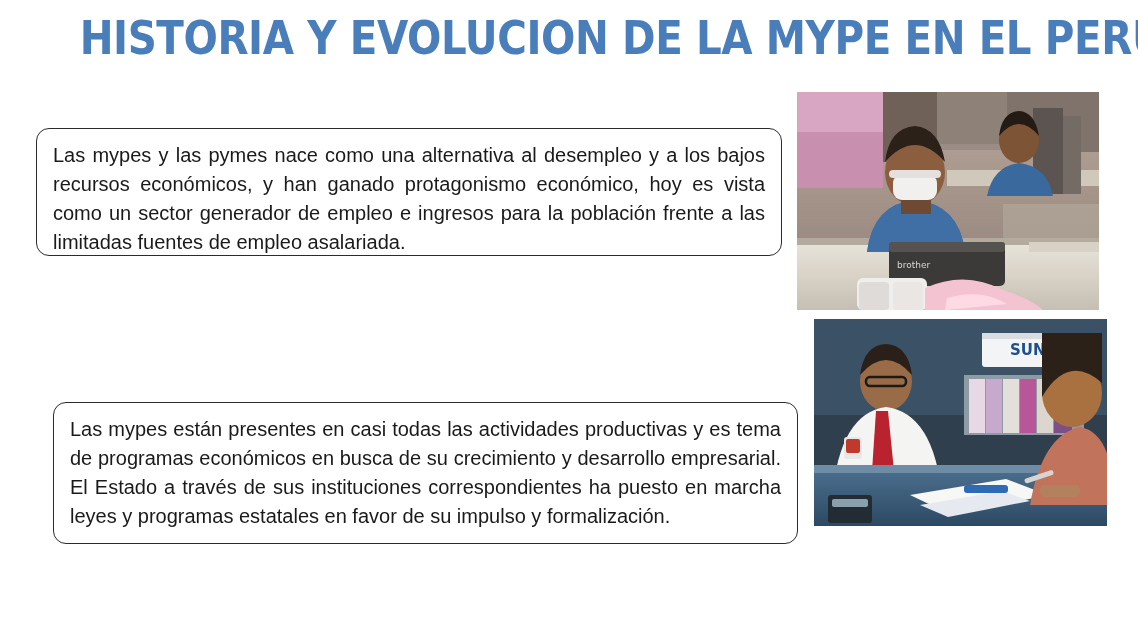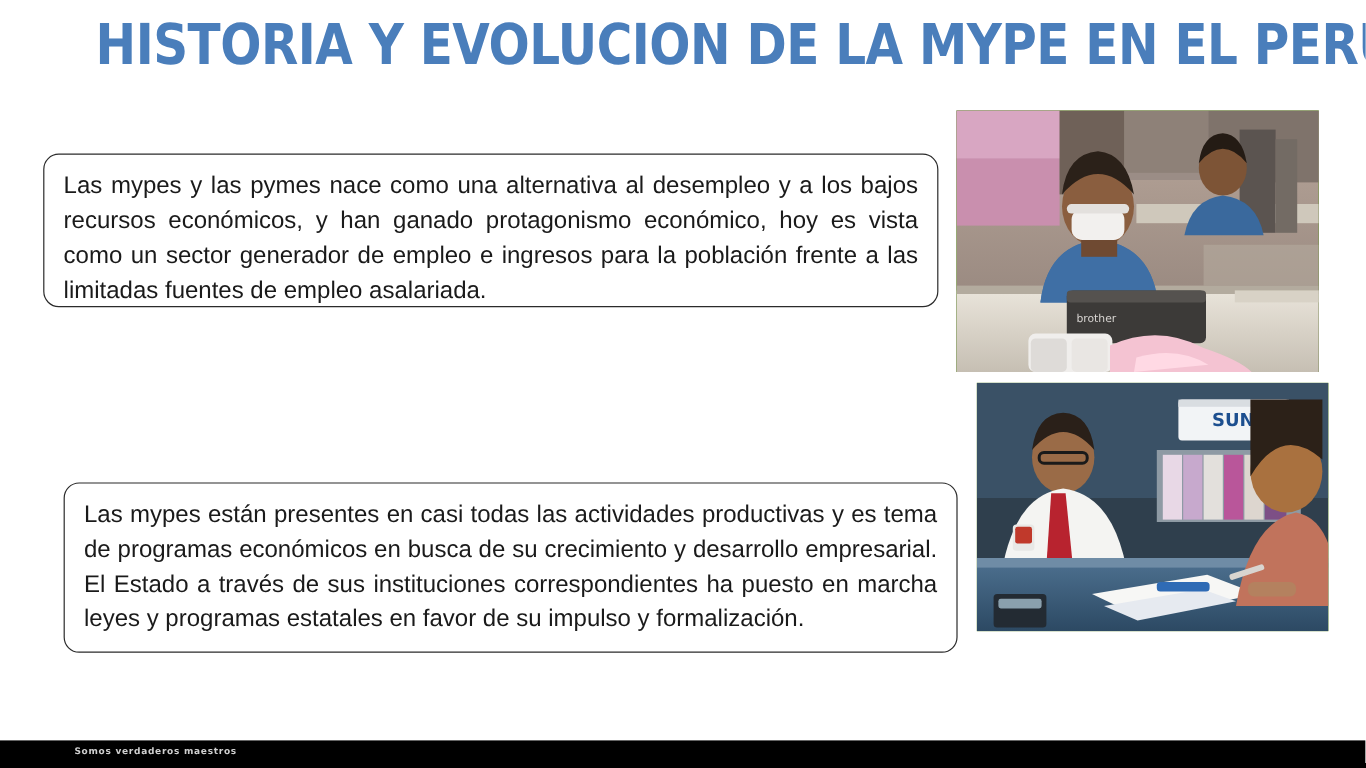--- a/index.html
+++ b/index.html
@@ -236,17 +236,14 @@
   </div>
 
   <div class="textbox" id="box1">
     <span>Las mypes y las pymes nace</span><span> como una alternativa al desempleo y a los bajos recursos económicos, y han ganado protagonismo económico, hoy es vista como un sector generador de empleo e ingresos para la población frente a las limitadas fuentes de empleo asalariada.</span>
   </div>
 
   <div class="textbox" id="box2">
     <span>Las mypes están presentes en casi todas las actividades productivas y es tema de programas económicos en busca de su crecimiento y desarrollo empresarial. El Estado a través de sus instituciones correspondientes ha puesto en marcha leyes y programas estatales en favor de su impulso y formalización.</span>
   </div>
 
-  <div class="footer-bar">
-    <div class="footer-text">Somos verdaderos maestros</div>
-  </div>
 
 </div>
 
 </body></html>

